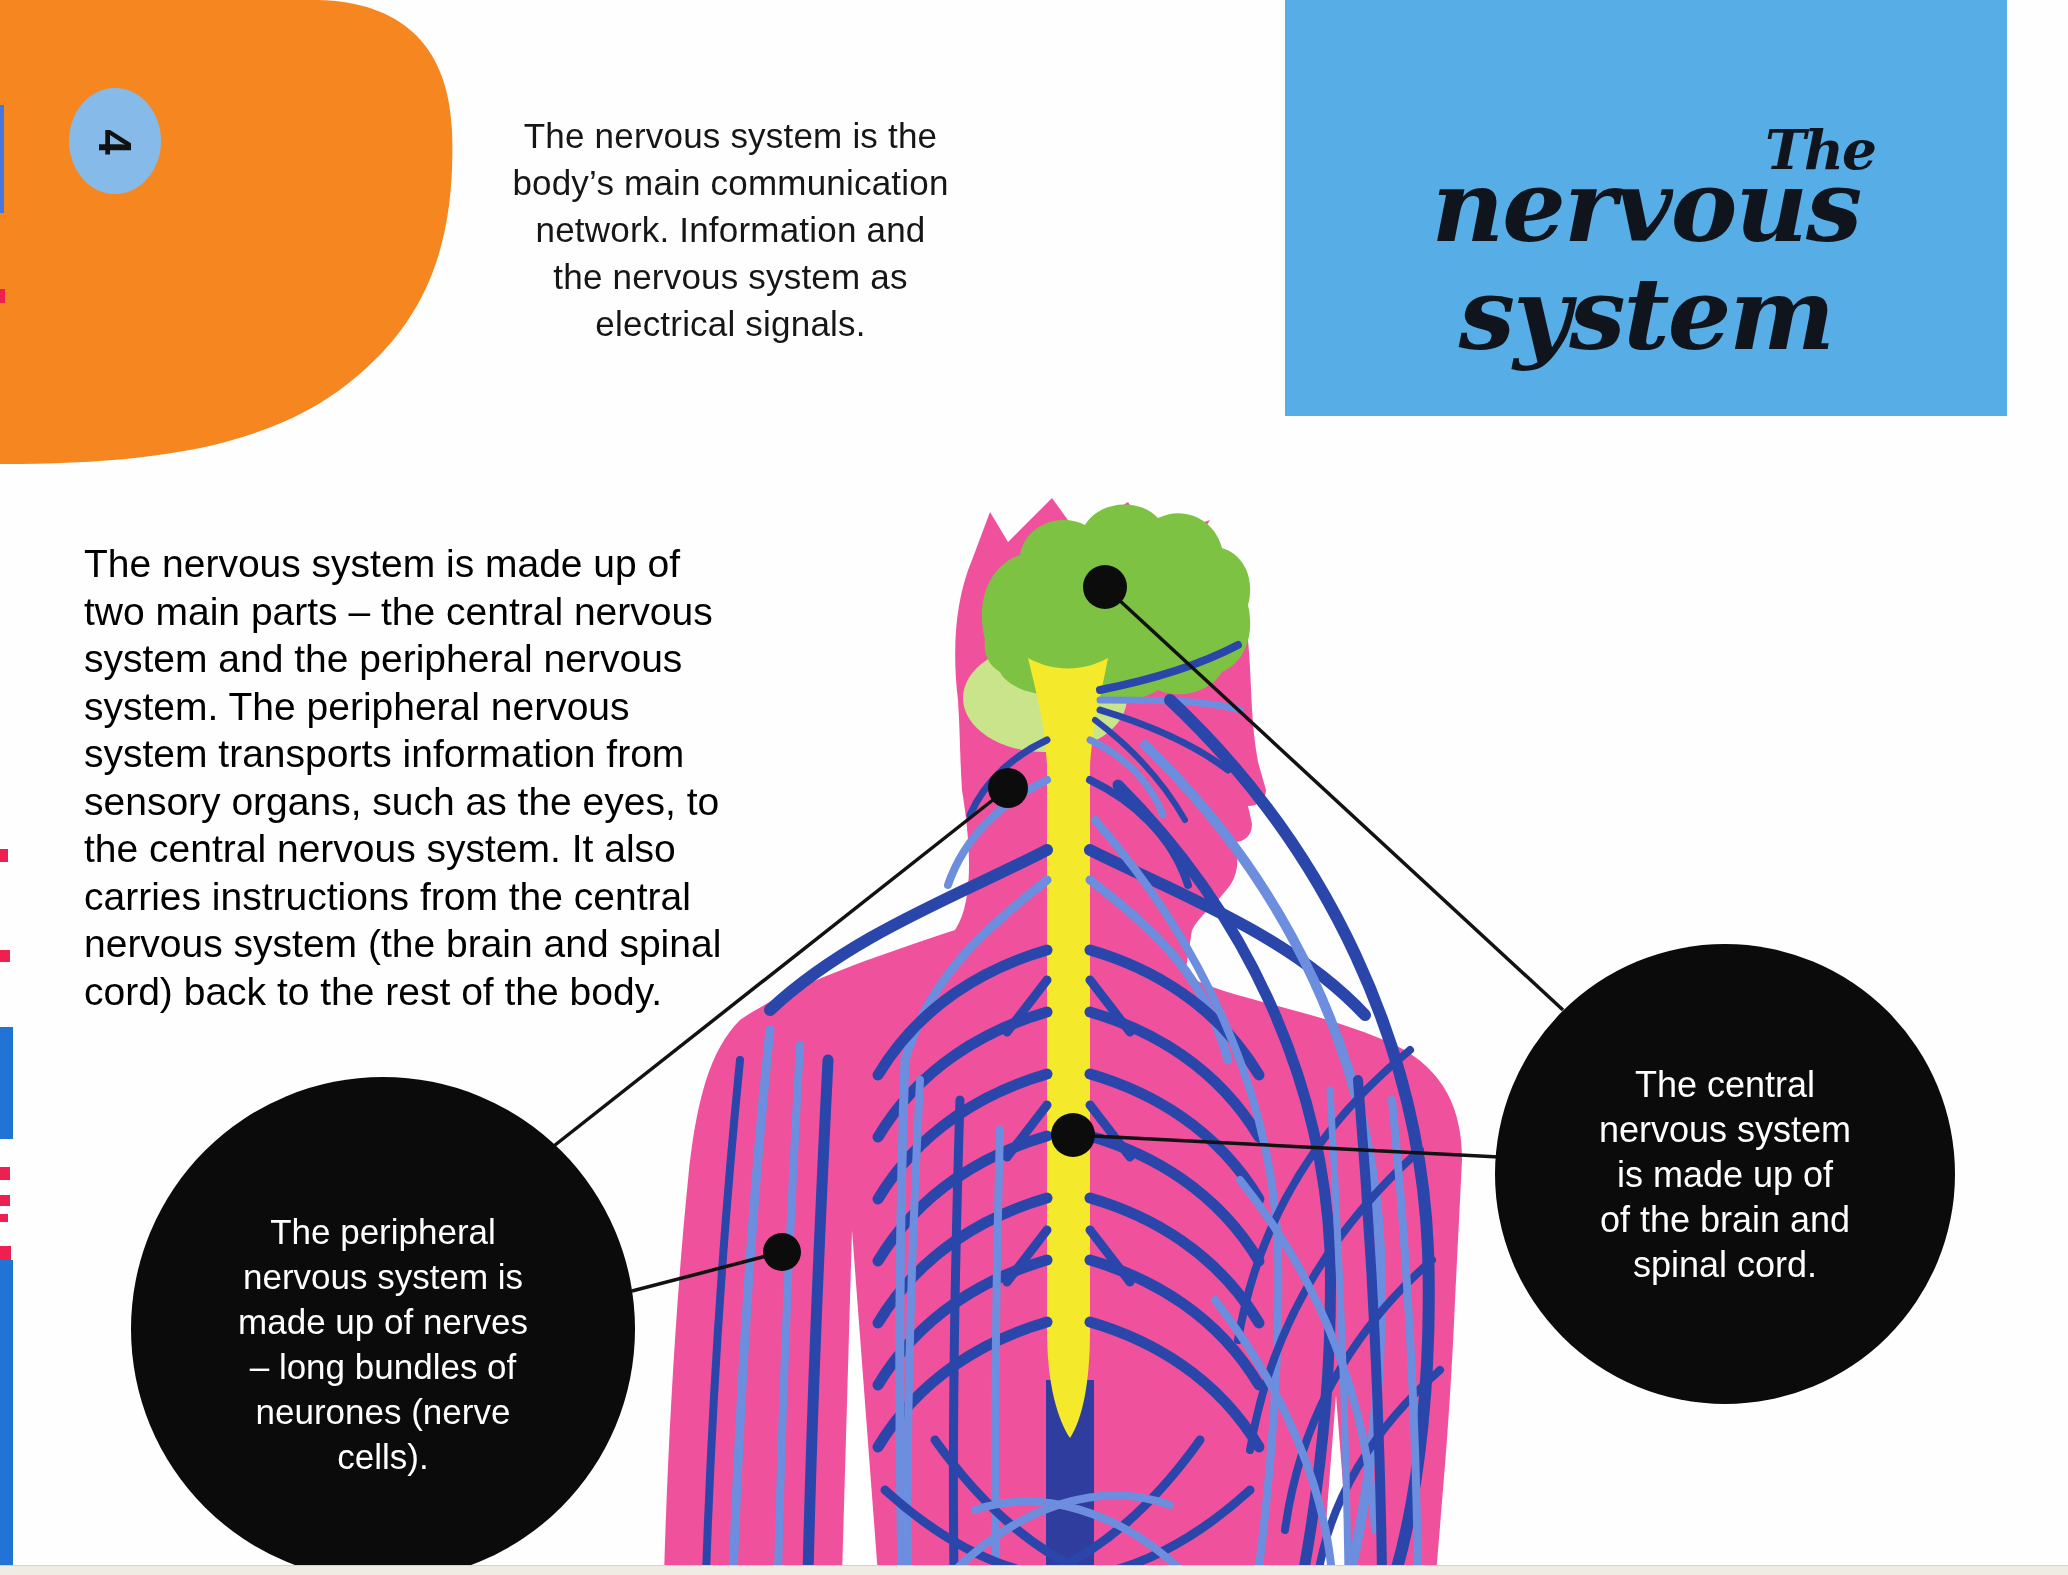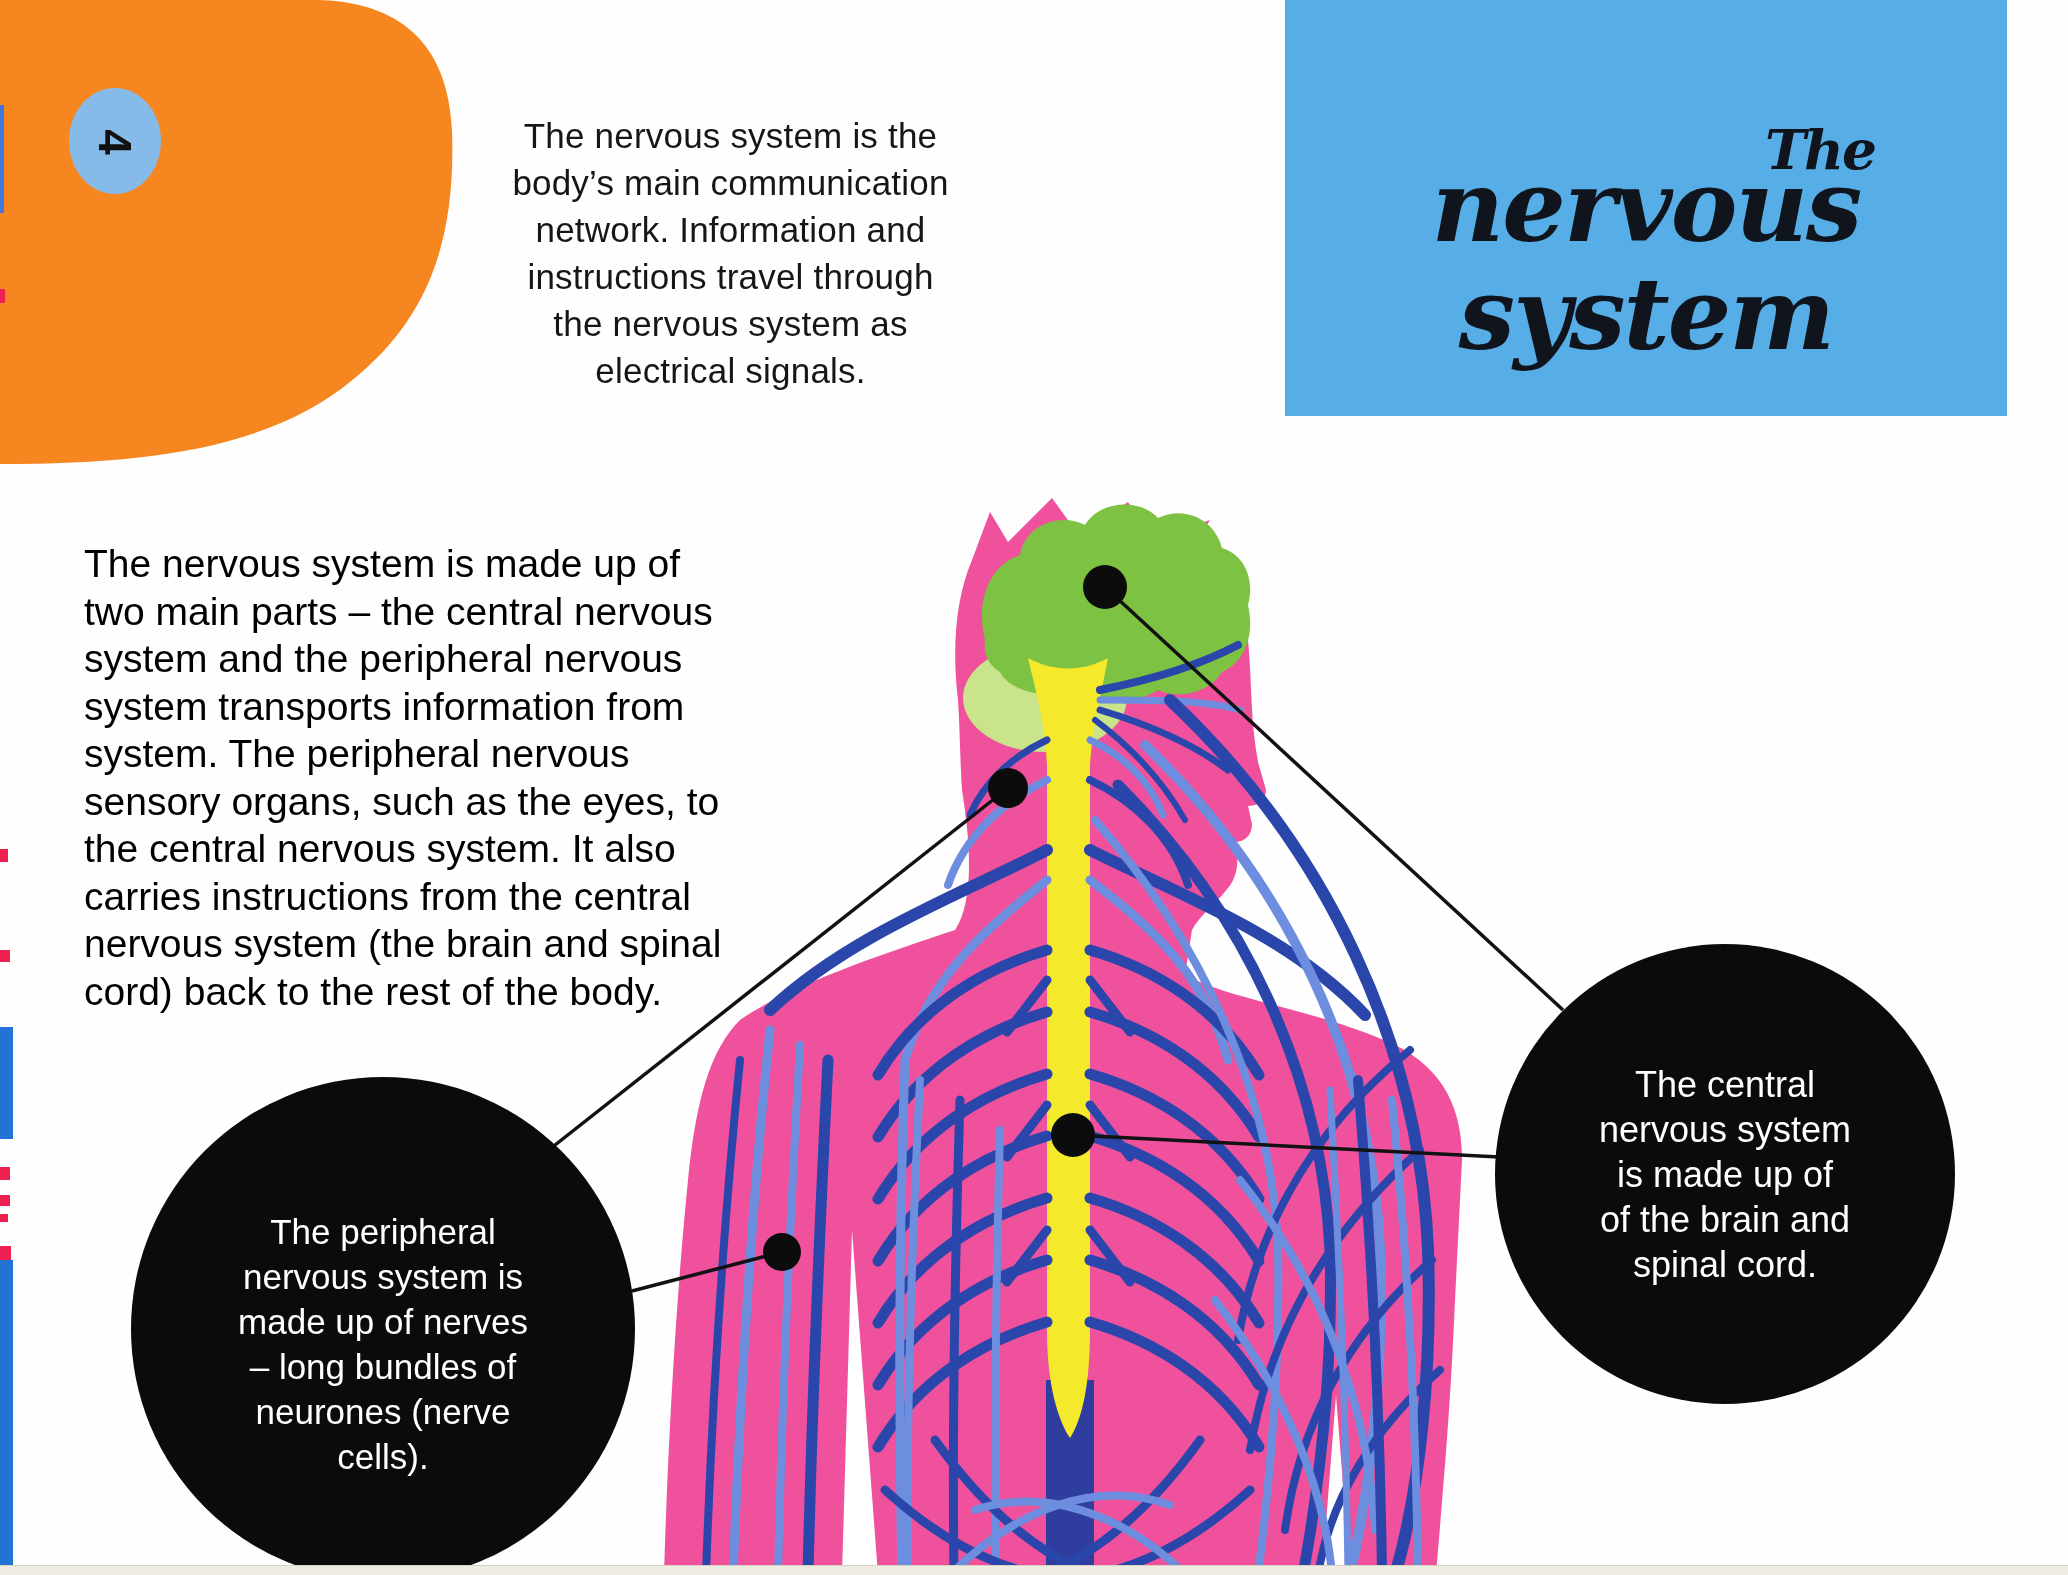--- a/index.html
+++ b/index.html
@@ -65,37 +65,36 @@
 
     <rect x="0" y="105" width="4" height="108" fill="#4477dd"></rect>
     <rect x="0" y="289" width="5" height="14" fill="#ee2050"></rect>
   </svg>
   <div class="page-num">4</div>
 
   <div class="intro">
     <span style="display:block">The nervous system is the</span>
     <span style="display:block">body’s main communication</span>
     <span style="display:block">network. Information and</span>
-    <span style="display:block">instructions travel through</span>
     <span style="display:block">the nervous system as</span>
     <span style="display:block">electrical signals.</span>
   </div>
 
   <div class="title-box">
     <div class="title-line title-the">The</div>
     <div class="title-line title-nervous">nervous</div>
     <div class="title-line title-system">system</div>
   </div>
 
   <div class="paragraph">
     <span style="display:block">The nervous system is made up of</span>
     <span style="display:block">two main parts – the central nervous</span>
     <span style="display:block">system and the peripheral nervous</span>
+    <span style="display:block">system. The peripheral nervous</span>
     <span style="display:block">system transports information from</span>
-    <span style="display:block">system. The peripheral nervous</span>
     <span style="display:block">sensory organs, such as the eyes, to</span>
     <span style="display:block">the central nervous system. It also</span>
     <span style="display:block">carries instructions from the central</span>
     <span style="display:block">nervous system (the brain and spinal</span>
     <span style="display:block">cord) back to the rest of the body.</span>
   </div>
 
   <svg id="art" width="2068" height="1575" viewBox="0 0 2068 1575">
 
     <path fill="#f0519c" d="M958,700 C952,650 955,600 972,560

